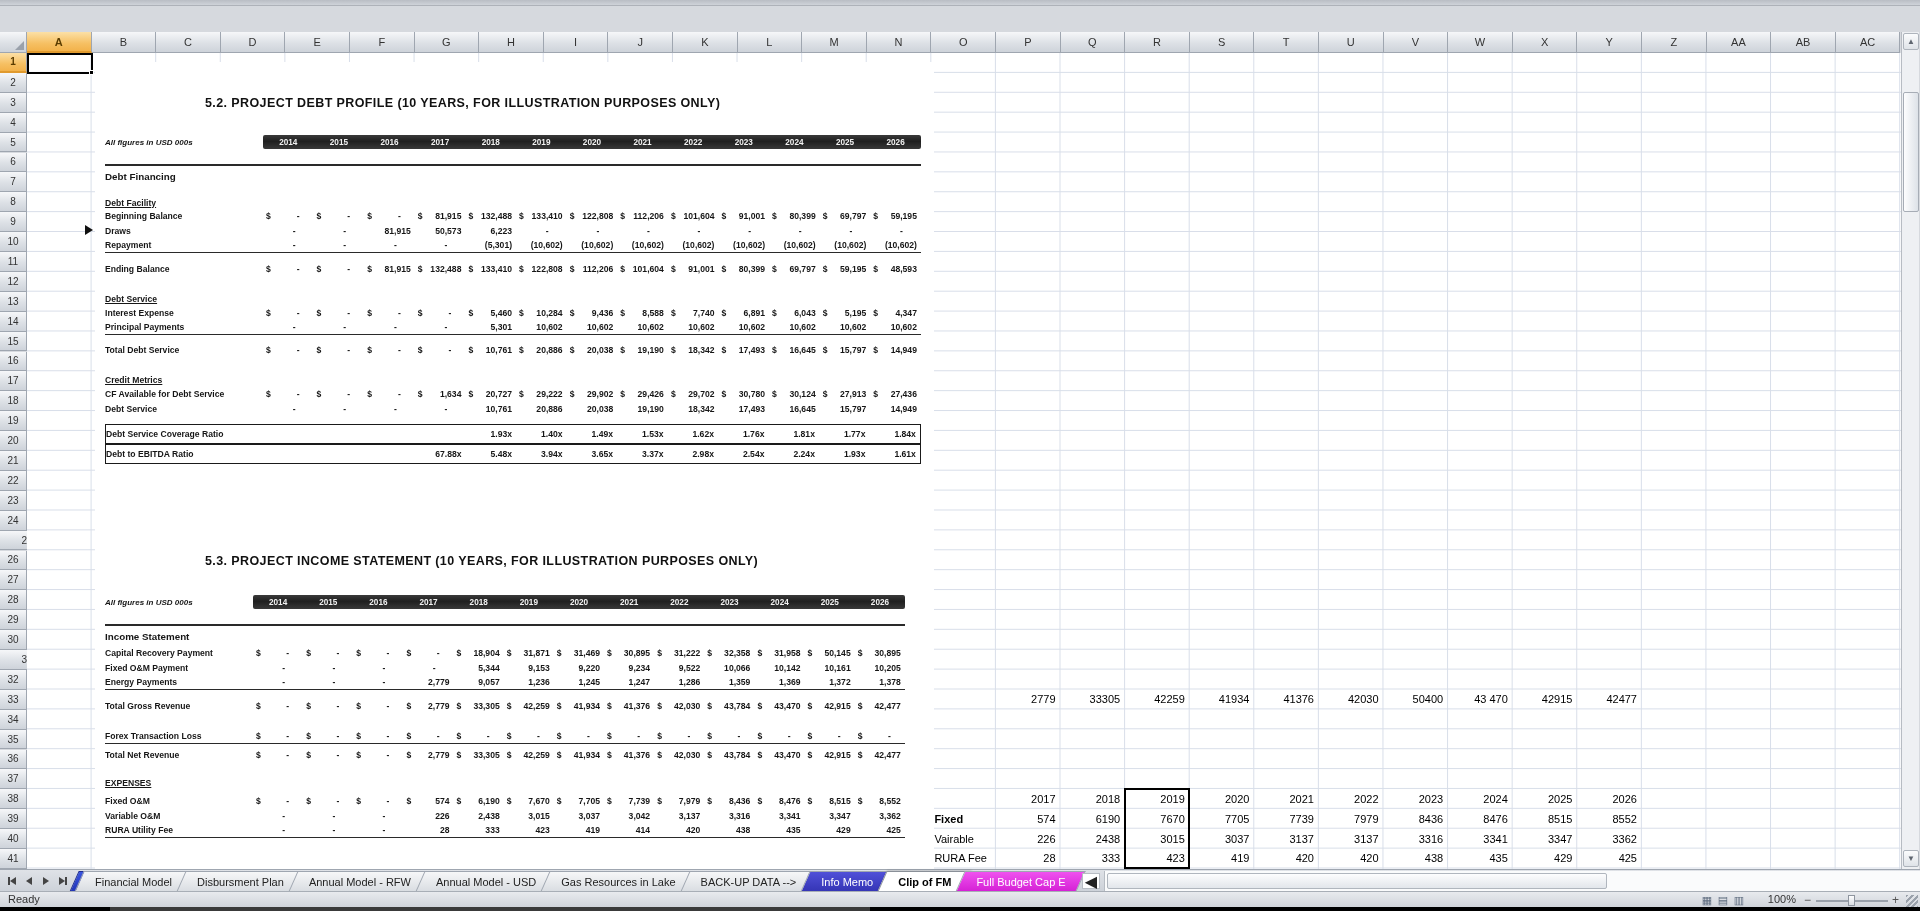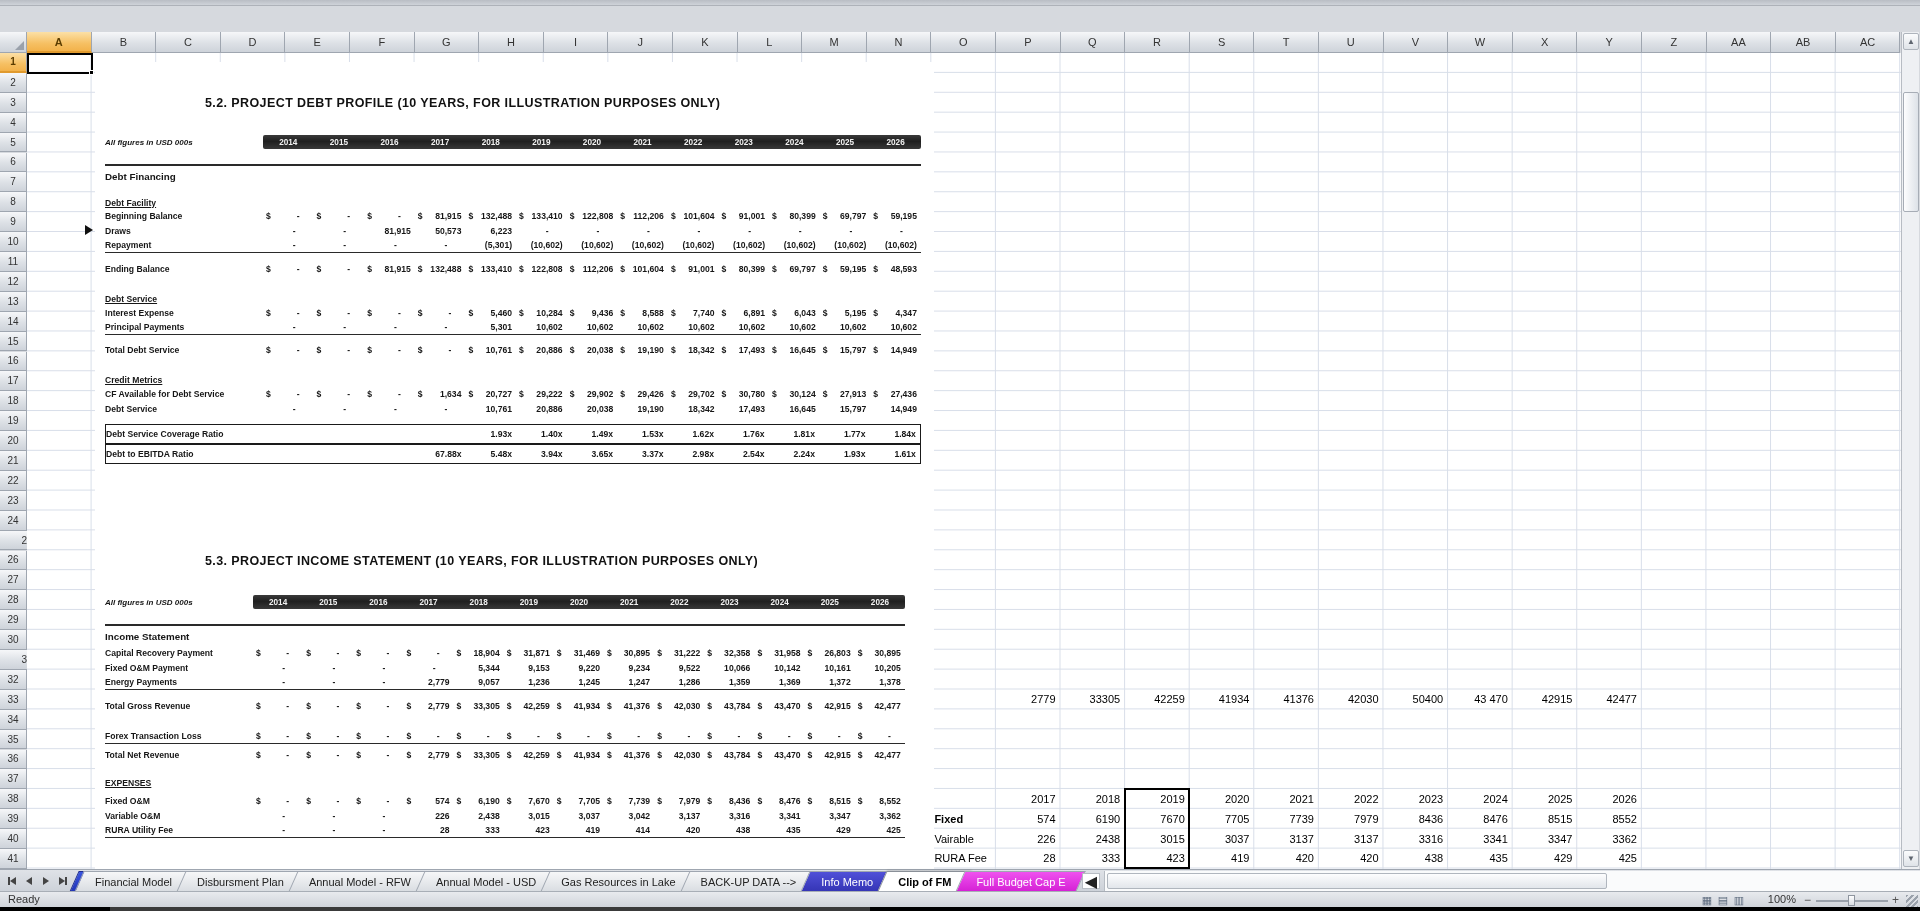--- a/index.html
+++ b/index.html
@@ -674,21 +674,21 @@
             <div class="pcell dollar" style="width: 50.1538px;">
               <span>$</span>
               <span>32,358</span>
             </div>
             <div class="pcell dollar" style="width: 50.1538px;">
               <span>$</span>
               <span>31,958</span>
             </div>
             <div class="pcell dollar" style="width: 50.1538px;">
               <span>$</span>
-              <span>26,803</span>
+              <span>50,145</span>
             </div>
             <div class="pcell dollar" style="width: 50.1538px;">
               <span>$</span>
               <span>30,895</span>
             </div>
           </div>
           <div class="prow">
             <div class="plabel" style="width: 148px;">Fixed O&amp;M Payment</div>
             <div class="pcell dash" style="width: 50.1538px;">-</div>
             <div class="pcell dash" style="width: 50.1538px;">-</div>

